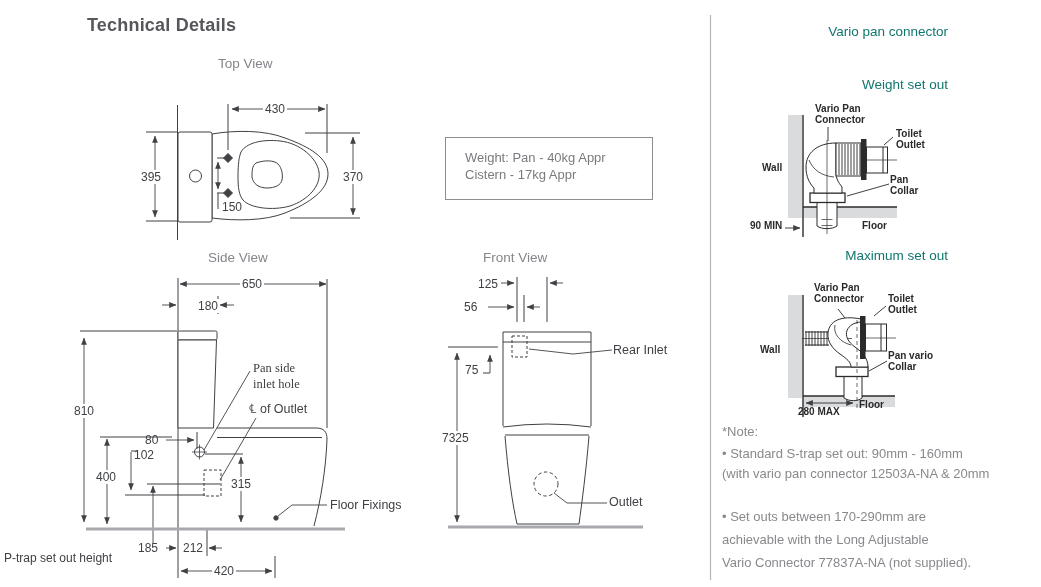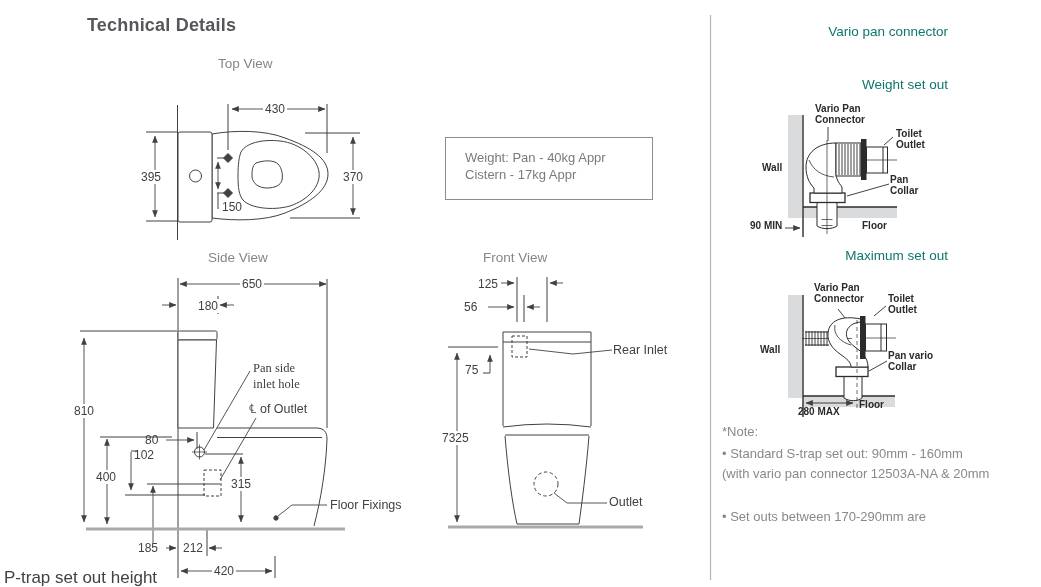--- a/index.html
+++ b/index.html
@@ -219,21 +219,21 @@
 <div class="lbl dim" style="left:183px;top:541px">212</div>
 <div class="lbl dim bg" style="left:212px;top:564px">420</div>
 <div class="lbl ann" style="left:253px;top:360px">
   <span class="ln">Pan side</span>
   <span class="ln">inlet hole</span>
 </div>
 <div class="lbl ann" style="left:249px;top:399px">
   <span class="clsym">℄</span><span> of Outlet</span>
 </div>
 <div class="lbl ann" style="left:330px;top:498px">Floor Fixings</div>
-<div class="lbl ann" style="left:4px;top:568px;font-size:17px">P-trap set out height</div>
+<div class="lbl ann" style="left:4px;top:551px;font-size:12px">P-trap set out height</div>
 
 <div class="lbl vtitle" style="left:483px;top:250px">Front View</div>
 <div class="lbl dim" style="left:478px;top:277px">125</div>
 <div class="lbl dim" style="left:464px;top:300px">56</div>
 <div class="lbl dim" style="left:465px;top:363px">75</div>
 <div class="lbl dim bg" style="left:440px;top:431px">7325</div>
 <div class="lbl ann" style="left:613px;top:343px">Rear Inlet</div>
 <div class="lbl ann" style="left:609px;top:495px">Outlet</div>
 
 <div class="lbl ptxt" style="left:748px;top:24px">Vario pan connector</div>
@@ -269,14 +269,16 @@
   <span class="ln">Pan vario</span>
   <span class="ln">Collar</span>
 </div>
 <div class="lbl mini" style="left:859px;top:399px">Floor</div>
 <div class="lbl mini" style="left:798px;top:406px">280 MAX</div>
 
 <div class="lbl note" style="left:722px;top:424px">*Note:</div>
 <div class="lbl note" style="left:722px;top:446px">• Standard S-trap set out: 90mm - 160mm</div>
 <div class="lbl note" style="left:722px;top:466px">(with vario pan connector 12503A-NA &amp; 20mm</div>
 <div class="lbl note" style="left:722px;top:509px">• Set outs between 170-290mm are</div>
+<div class="lbl note" style="left:722px;top:532px">achievable with the Long Adjustable</div>
+<div class="lbl note" style="left:722px;top:555px">Vario Connector 77837A-NA (not supplied).</div>
 
 </div>
 
 </body></html>

